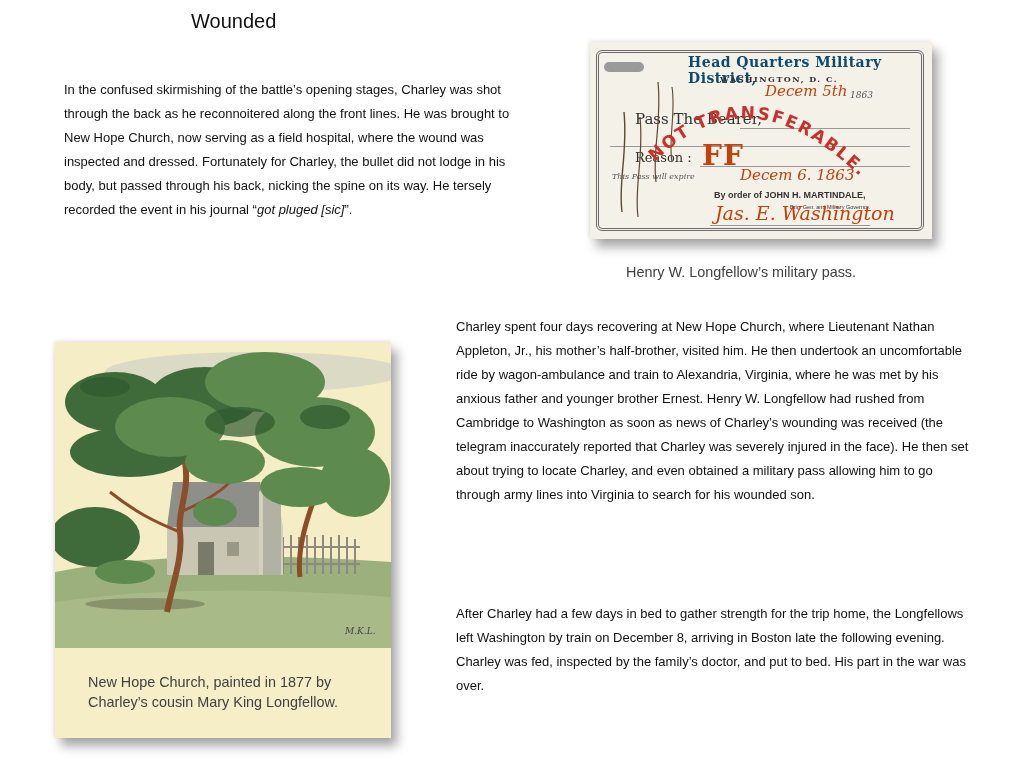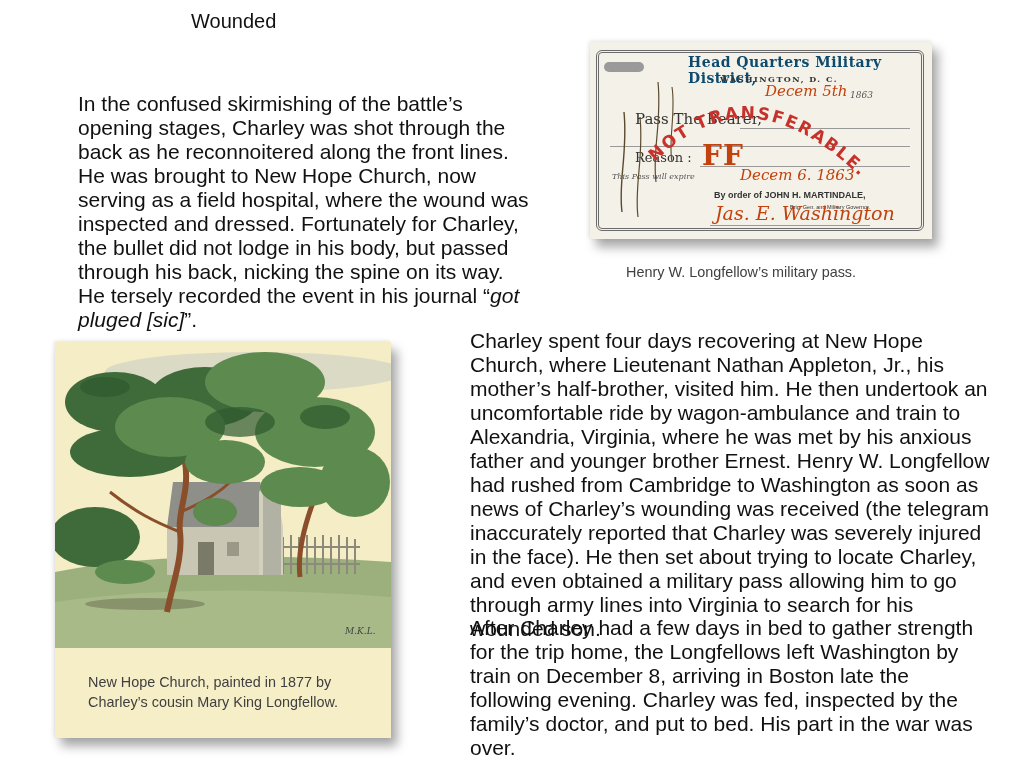--- a/index.html
+++ b/index.html
@@ -4,21 +4,21 @@
   <style>
     html, body { margin: 0; padding: 0; }
     body {
       width: 1024px; height: 768px; background: #ffffff; position: relative; overflow: hidden;
       font-family: "Liberation Sans", "DejaVu Sans", sans-serif; color: #111;
     }
     .title {
       position: absolute; left: 191px; top: 9px; font-size: 20px; line-height: 24px; color: #111;
     }
     .para {
-      position: absolute; font-size: 21px; line-height: 24px; color: #111; margin: 16px;
+      position: absolute; font-size: 13px; line-height: 24px; color: #111; margin: 2px;
     }
     .para em { font-style: italic; }
     #p1 { left: 62px; top: 76px; width: 452px; }
     #p2 { left: 454px; top: 313px; width: 522px; }
     #p3 { left: 454px; top: 600px; width: 522px; }
     .caption { position: absolute; font-size: 14.4px; line-height: 20px; color: #404040; }
     #cap-pass { left: 626px; top: 262px; }
     #cap-church { left: 88px; top: 672px; }
 
     

